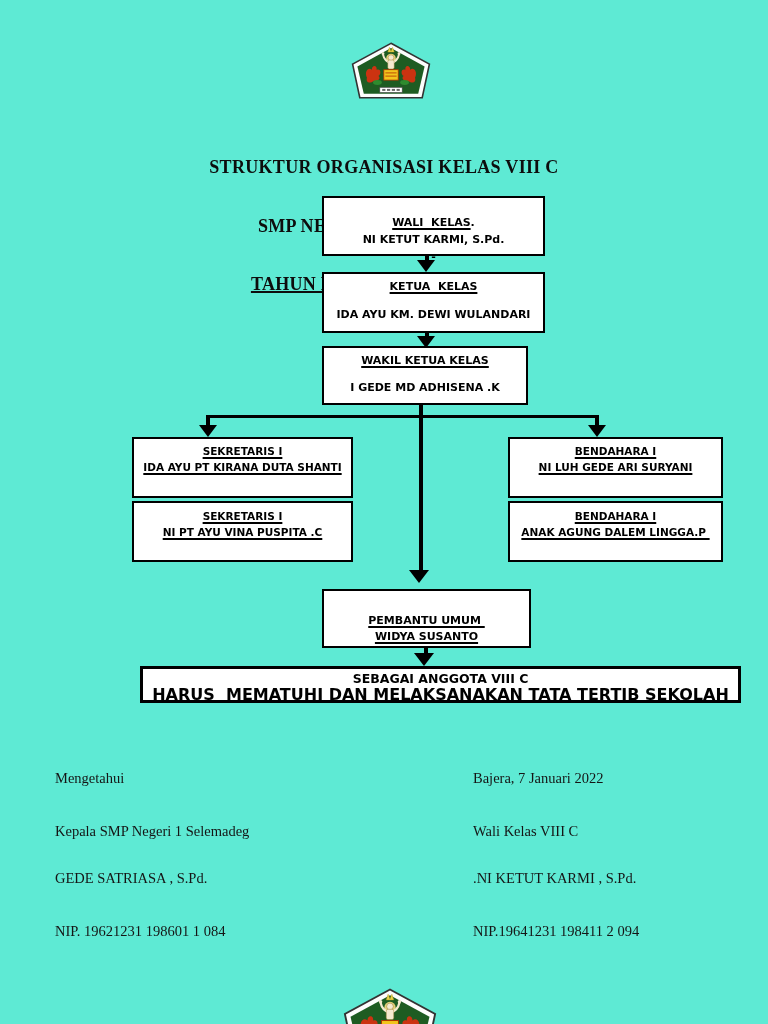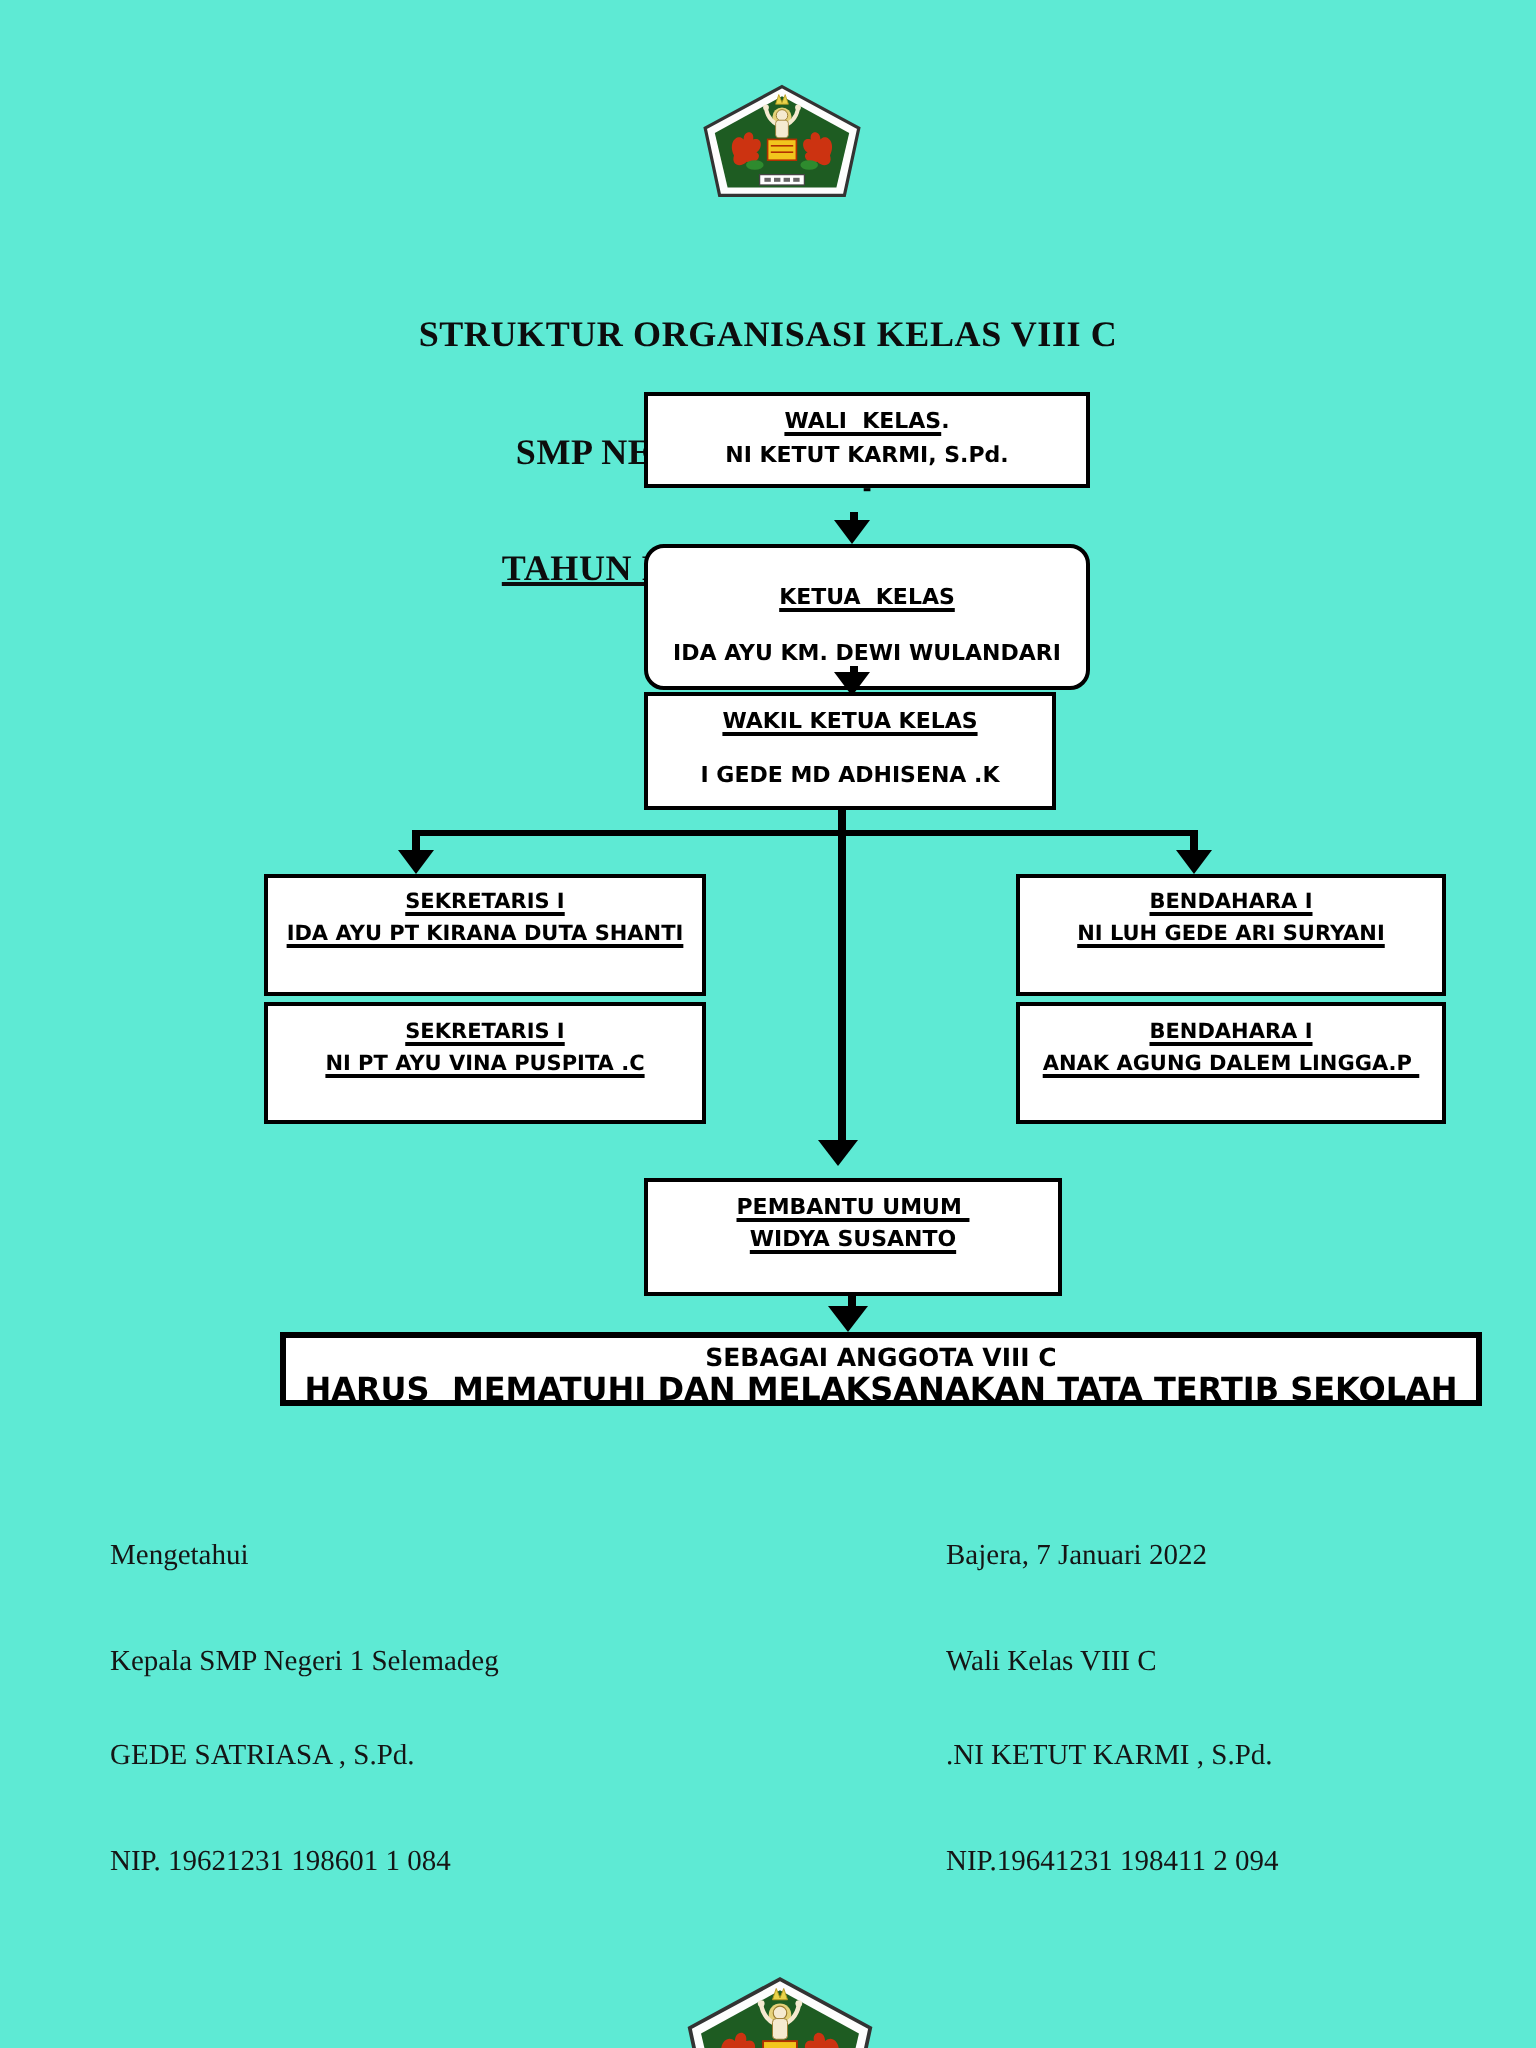--- a/index.html
+++ b/index.html
@@ -76,30 +76,30 @@
       <rect x="57" y="58" width="4" height="2.5" fill="#666666"></rect>
     </svg>
   </div>
 
   <div class="doc-title">
     <div>STRUKTUR ORGANISASI KELAS VIII C</div>
     <div>SMP NEGERI 1 SELEMADEG</div>
     <div class="u3">TAHUN PELAJARAN 2021/2022</div>
   </div>
 
-  <div class="obox" style="left:322px; top:196px; width:223px; height:48px; padding-top:4px;">
+  <div class="obox" style="left:322px; top:196px; width:223px; height:60px; padding-top:16px;">
     <div class="oline"><span class="u">WALI  KELAS</span><span>.</span></div>
     <div class="oline">NI KETUT KARMI, S.Pd.</div>
     <div class="oline">-</div>
   </div>
 
   <div class="shaft" style="left:425px; top:256px; width:4px; height:6px;"></div>
   <div class="ahead-sm" style="left:417px; top:260px;"></div>
 
-  <div class="obox" style="left:322px; top:272px; width:223px; height:73px; padding-top:16px;border-radius:10px;">
+  <div class="obox" style="left:322px; top:272px; width:223px; height:61px; padding-top:4px;">
     <div class="oline u">KETUA  KELAS</div>
     <div class="oline" style="margin-top:11px;">IDA AYU KM. DEWI WULANDARI</div>
   </div>
 
   <div class="shaft" style="left:425px; top:333px; width:4px; height:4px;"></div>
   <div class="ahead-sm" style="left:417px; top:336px;"></div>
 
   <div class="obox" style="left:322px; top:346px; width:206px; height:59px; padding-top:4px;">
     <div class="oline u">WAKIL KETUA KELAS</div>
     <div class="oline" style="margin-top:10px;">I GEDE MD ADHISENA .K</div>
@@ -124,21 +124,21 @@
 
   <div class="obox" style="left:508px; top:437px; width:215px; height:61px; padding-top:4px;">
     <div class="oline-sm u">BENDAHARA I</div>
     <div class="oline-sm u">NI LUH GEDE ARI SURYANI</div>
   </div>
   <div class="obox" style="left:508px; top:501px; width:215px; height:61px; padding-top:5px;">
     <div class="oline-sm u">BENDAHARA I</div>
     <div class="oline-sm u">ANAK AGUNG DALEM LINGGA.P </div>
   </div>
 
-  <div class="obox" style="left:322px; top:589px; width:209px; height:59px; padding-top:5px;">
+  <div class="obox" style="left:322px; top:589px; width:209px; height:59px; padding-top:22px;">
     <div class="oline u" style="line-height:16px;">PEMBANTU UMUM </div>
     <div class="oline u" style="line-height:16px;">WIDYA SUSANTO</div>
   </div>
 
   <div class="shaft" style="left:424px; top:648px; width:4px; height:7px;"></div>
   <div class="ahead-lg" style="left:414px; top:653px;"></div>
 
   <div class="obox" style="left:100px; top:666px; width:601px; height:37px; border-width:3px; padding-top:1px;margin-left:40px;">
     <div class="oline" style="font-size:12.5px; line-height:17px;">SEBAGAI ANGGOTA VIII C</div>
     <div class="oline" style="font-size:16px; line-height:15px;">HARUS  MEMATUHI DAN MELAKSANAKAN TATA TERTIB SEKOLAH</div>

